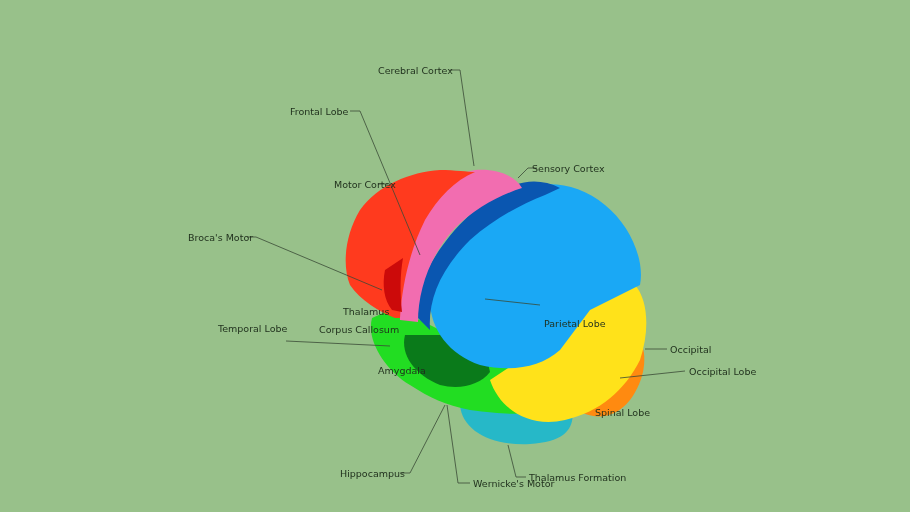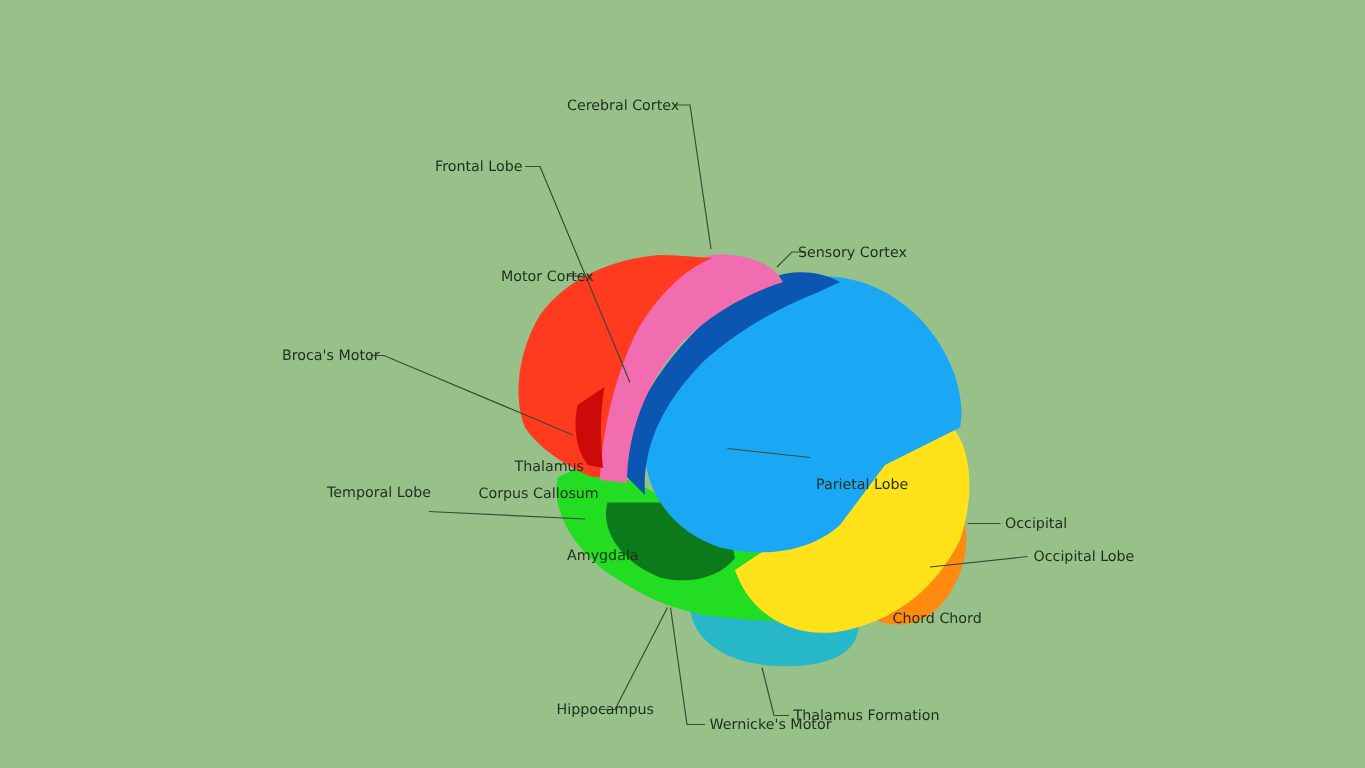--- a/index.html
+++ b/index.html
@@ -66,17 +66,17 @@
   <span class="label" style="left:532px;top:164px;text-align:right;">Sensory Cortex</span>
   <span class="label" style="left:334px;top:180px;text-align:center;">Motor Cortex</span>
   <span class="label" style="left:188px;top:233px;">Broca's Motor</span>
   <span class="label" style="left:343px;top:307px;">Thalamus</span>
   <span class="label" style="left:544px;top:319px;">Parietal Lobe</span>
   <span class="label" style="left:319px;top:325px;">Corpus Callosum</span>
   <span class="label" style="left:378px;top:330px;margin-top:36px;">Amygdala</span>
   <span class="label" style="left:218px;top:324px;">Temporal Lobe</span>
   <span class="label" style="left:670px;top:345px;">Occipital</span>
   <span class="label" style="left:689px;top:367px;">Occipital Lobe</span>
-  <span class="label" style="left:595px;top:408px;">Chord Chord</span>
-  <span class="label" style="left:340px;top:469px;margin-left:31px;">Hippocampus</span>
+  <span class="label" style="left:595px;top:408px;">Spinal Lobe</span>
+  <span class="label" style="left:340px;top:469px;">Hippocampus</span>
   <span class="label" style="left:529px;top:473px;">Thalamus Formation</span>
   <span class="label" style="left:473px;top:479px;">Wernicke's Motor</span>
 </div>
 
 </body></html>

